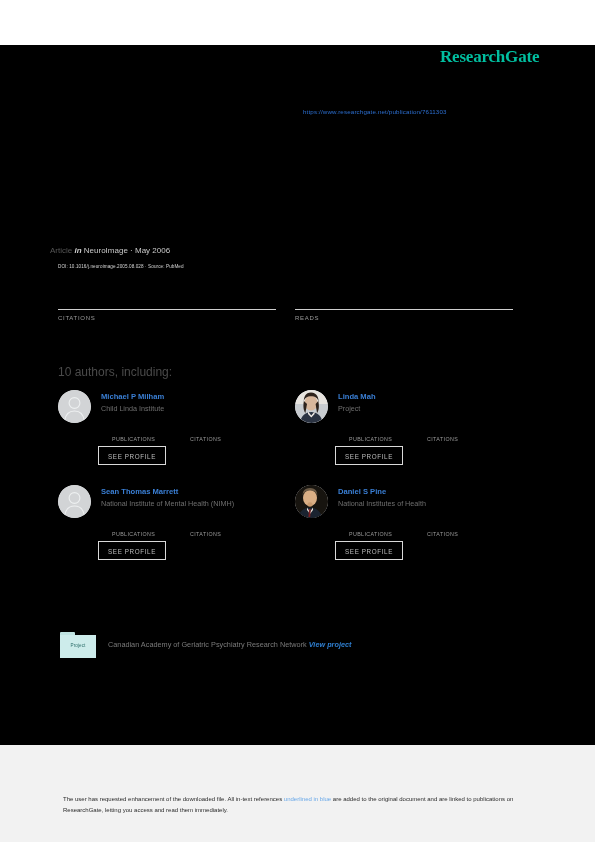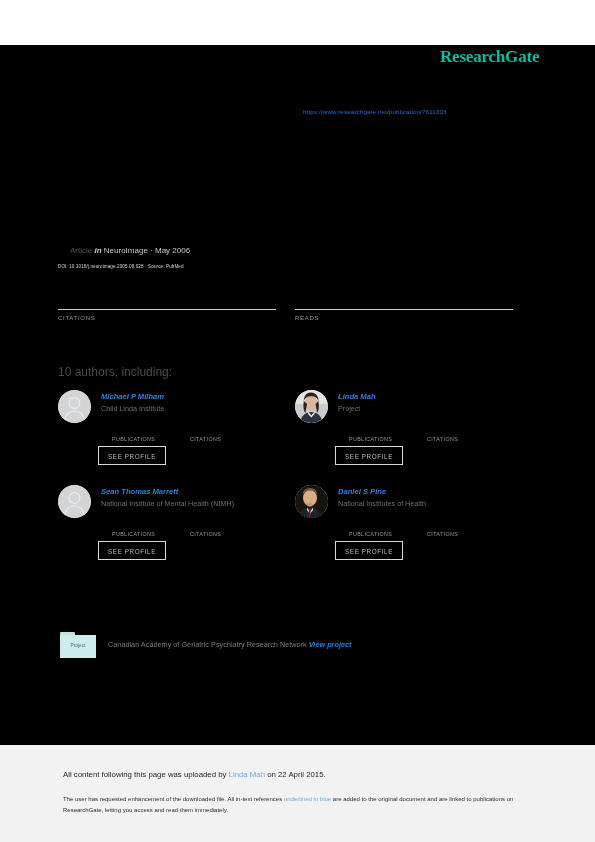--- a/index.html
+++ b/index.html
@@ -78,21 +78,21 @@
     left: 58px; top: 205px;
     width: 480px;
     color: #000000;
     font-size: 8px;
     line-height: 11px;
   }
 
   
   .article-line {
     position: absolute;
-    left: 70px; top: 246px;
+    left: 50px; top: 246px;
     font-size: 8px;
     color: #555555;
     white-space: nowrap;
   }
   .article-line .it {
     font-style: italic;
     color: #cccccc;
     font-weight: bold;
   }
   .article-line .jn {
@@ -159,21 +159,20 @@
   }
   .avatar svg { display: block; }
 
   .a-name {
     position: absolute;
     left: 43px; top: 2px;
     font-size: 7.6px;
     font-weight: bold;
     color: #3a7fd5;
     white-space: nowrap;
-    font-style: italic;
   }
   .a-inst {
     position: absolute;
     left: 43px; top: 14px;
     font-size: 7.2px;
     color: #6f6f6f;
     white-space: nowrap;
   }
   .a-stats {
     position: absolute;
@@ -450,21 +449,18 @@
       <div class="tab"></div>
       <div class="body"></div>
       <div class="lbl">Project</div>
     </div>
     <div class="proj-text">
       <span>Canadian Academy of Geriatric Psychiatry Research Network</span>
       <span class="proj-link">View project</span>
     </div>
   </div>
 
-  <div class="f-line1">
-    <span>All content following this page was uploaded by </span><span class="f-link">Linda Mah</span><span> on 22 April 2015.</span>
-  </div>
 
   <div class="f-line2">
     <span>The user has requested enhancement of the downloaded file. All in-text references </span><span class="f-blue">underlined in blue</span><span> are added to the original document and are linked to publications on ResearchGate, letting you access and read them immediately.</span>
   </div>
 
 </div>
 
 </body></html>

